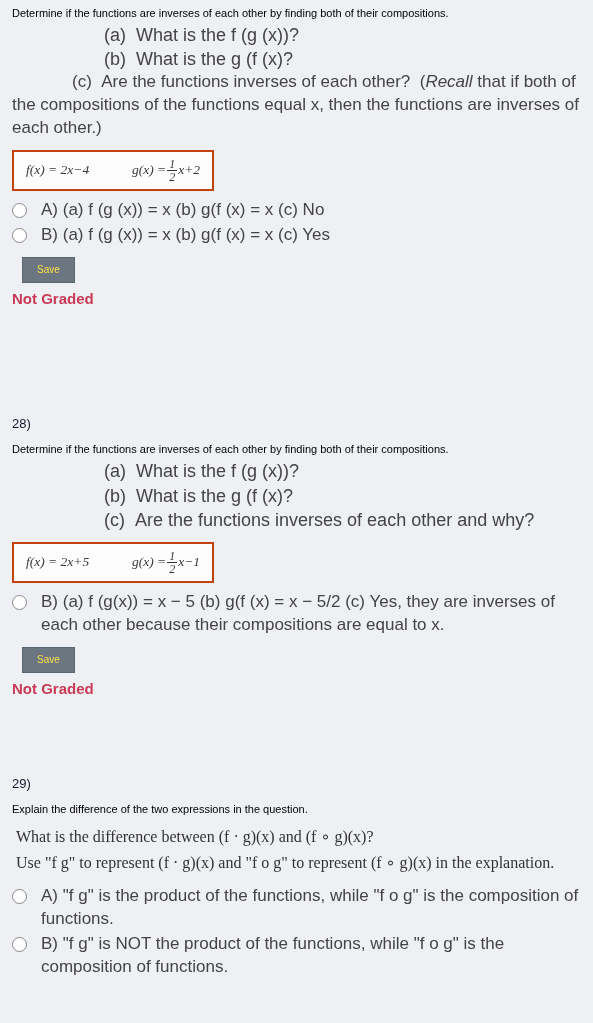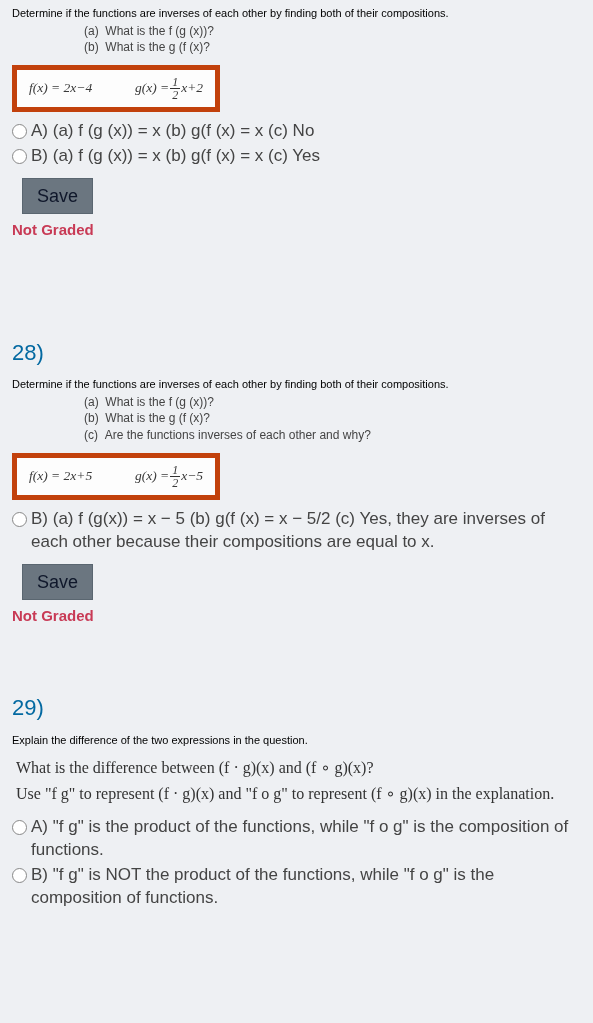--- a/index.html
+++ b/index.html
@@ -11,107 +11,110 @@
     width: 569px;
     font-size: 16px;
     line-height: 1.35;
   }
   .q-intro {
     color: #000000;
     font-size: 11px;
     margin: 0 0 2px 0;
   }
   .parts {
-    margin-left: 72px;
+    margin-left: 92px;
     color: #444;
-    font-size: 12px;
+    font-size: 18px;
   }
   .part-line { margin: 0; }
   .recall { font-style: italic; }
   .func-box {
     display: inline-block;
     background: #fdfdfd;
-    border: 5px solid #c2410c;
+    border: 2px solid #c2410c;
     padding: 6px 12px;
     margin: 10px 16px 6px 0;
     font-family: 'Times New Roman', serif;
     font-style: italic;
     font-size: 13.5px;
   }
   .func-sep { display:inline-block; width: 36px; }
   .frac {
     display: inline-block;
     vertical-align: middle;
     text-align: center;
     font-size: 12px;
     line-height: 1;
     margin: 0 1px;
   }
   .frac .num { display:block; border-bottom: 1px solid #333; padding: 0 2px; }
   .frac .den { display:block; padding: 0 2px; }
   .opt {
     display: flex;
     align-items: flex-start;
-    gap: 2px;
+    gap: 12px;
     margin: 2px 0;
     color: #444;
     font-size: 17px;
   }
   .opt .radio {
     flex: 0 0 auto;
     width: 13px; height: 13px;
     border: 1.4px solid #888;
     border-radius: 50%;
     margin-top: 4px;
     margin-right: 2px;
     background: #fff;
   }
   .opt .txt { flex: 1 1 auto; }
   .save-btn {
     display: inline-block;
     background: #6b7680;
-    color: #0f172a;
-    font-size: 18px;
+    color: #fde047;
+    font-size: 10px;
     padding: 5px 14px;
     border: 1px solid #5a6670;
     margin: 8px 4px 4px 10px;
     cursor: pointer;
   }
   .not-graded {
     color: #c83a55;
     font-weight: 600;
     font-size: 15px;
     margin: 2px 0 0 0;
   }
   .gap { height: 90px; }
   .gap-sm { height: 60px; }
   .qnum {
-    color: #0369a1;
-    font-size: 22px;
-    margin: 7px 0 10px 0;
+    color: #0f172a;
+    font-size: 13px;
+    margin: 16px 0 10px 0;
   }
   .small-note {
     font-family: 'Times New Roman', serif;
     font-size: 16px;
     color: #333;
     margin: 8px 0 2px 4px;
     line-height: 1.5;
   }
 </style>
 </head>
 <body>
 
 <div>
   <div class="q-intro">Determine if the functions are inverses of each other by finding both of their compositions.</div>
   <div class="parts">
     <div class="part-line">(a)&nbsp;&nbsp;What is the f (g (x))?</div>
     <div class="part-line">(b)&nbsp;&nbsp;What is the g (f (x)?</div>
   </div>
   <div class="part-line" style="margin-left:60px; text-indent:-60px; padding-left:60px; color:#444; font-size:17px;">
     <span style="margin-left:0;"></span>
+  </div>
+  <div style="color:#444; font-size:17px;">
+    <span style="display:inline-block; width:60px;"></span><span>(c)&nbsp;&nbsp;Are the functions inverses of each other?&nbsp;&nbsp;(</span><span class="recall">Recall</span><span> that if both of the compositions of the functions equal x, then the functions are inverses of each other.)</span>
   </div>
 
   <div class="func-box">
     <span>f(x) = 2x−4</span>
     <span class="func-sep"></span>
     <span>g(x) =</span><span class="frac"><span class="num">1</span><span class="den">2</span></span><span>x+2</span>
   </div>
 
   <div class="opt">
     <span class="radio"></span>
@@ -133,21 +136,21 @@
   <div class="q-intro">Determine if the functions are inverses of each other by finding both of their compositions.</div>
   <div class="parts">
     <div class="part-line">(a)&nbsp;&nbsp;What is the f (g (x))?</div>
     <div class="part-line">(b)&nbsp;&nbsp;What is the g (f (x)?</div>
     <div class="part-line">(c)&nbsp;&nbsp;Are the functions inverses of each other and why?</div>
   </div>
 
   <div class="func-box">
     <span>f(x) = 2x+5</span>
     <span class="func-sep"></span>
-    <span>g(x) =</span><span class="frac"><span class="num">1</span><span class="den">2</span></span><span>x−5</span>
+    <span>g(x) =</span><span class="frac"><span class="num">1</span><span class="den">2</span></span><span>x−1</span>
   </div>
 
   <div class="opt">
     <span class="radio"></span>
     <span class="txt">B) (a) f (g(x)) = x − 5 (b) g(f (x) = x − 5/2 (c) Yes, they are inverses of each other because their compositions are equal to x.</span>
   </div>
 
   <div class="save-btn">Save</div>
   <div class="not-graded">Not Graded</div>
 </div>

